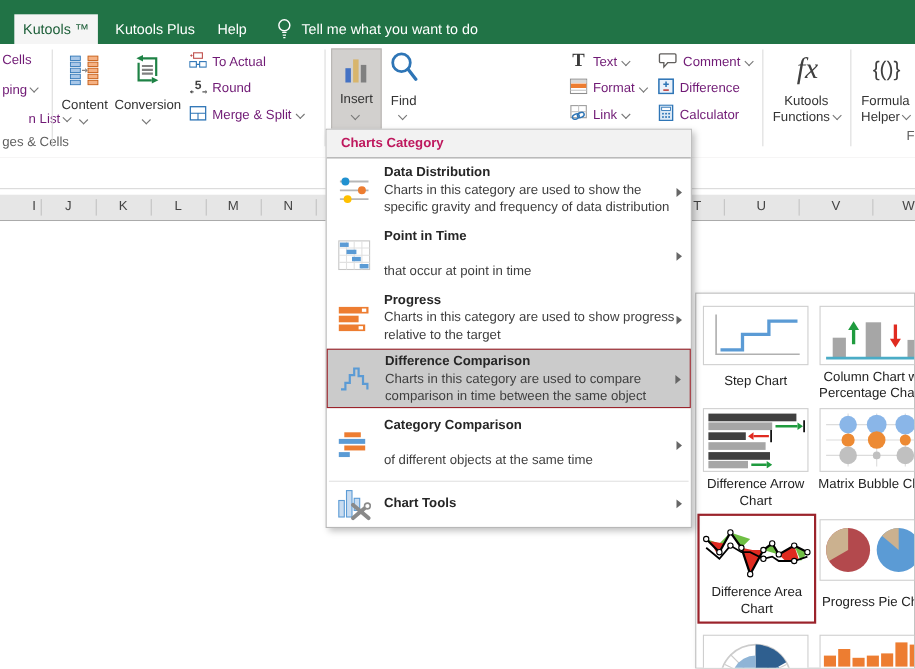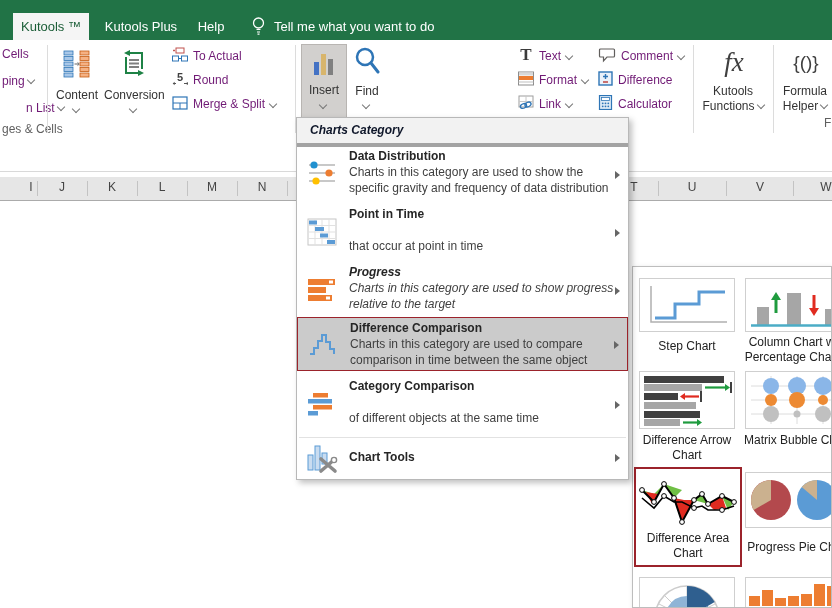--- a/index.html
+++ b/index.html
@@ -27,22 +27,22 @@
   .charts-btn{background:#d2d0ce;border:1px solid #b8b5b2;}
   
   .fbar{left:0;top:143px;width:832px;height:28px;background:#fff;border-bottom:1px solid #d9d9d9;}
   .chead{left:0;top:177px;width:832px;height:23px;background:#e6e6e6;border-bottom:1px solid #ababab;}
   .cl{top:3px;width:20px;text-align:center;color:#444;font-size:12px;}
   .ctick{top:4px;width:1px;height:15px;background:#c3c3c3;}
   .sheet{left:0;top:201px;width:832px;height:407px;background:#fff;}
   
   .menu{left:296px;top:117px;width:333px;height:363px;background:#fff;border:1px solid #b8b8b8;
         box-shadow:3px 3px 6px rgba(0,0,0,.25);z-index:6;box-sizing:border-box;}
-  .menu-hd{left:0;top:0;right:0;height:25px;background:#f2f2f2;border-bottom:4px solid #a3a3a3;
-           line-height:25px;padding-left:13px;font-weight:bold;color:#0f172a;font-style:italic;}
+  .menu-hd{left:0;top:0;right:0;height:25px;background:#f2f2f2;border-bottom:1px solid #a3a3a3;
+           line-height:25px;padding-left:13px;font-weight:bold;color:#be185d;}
   .mi{left:0;right:0;}
   .mi.sel{background:#cbcbcb;border:1px solid #9b232b;box-sizing:border-box;}
   .mi-icon{left:9px;top:13px;width:32px;height:30px;}
   .mi-title{left:52px;top:3px;font-weight:bold;color:#262626;white-space:nowrap;}
   .mi-d{left:52px;color:#3f3f3f;white-space:nowrap;}
   .tri{width:0;height:0;border-top:4px solid transparent;border-bottom:4px solid transparent;
        border-left:5px solid #666;right:8px;}
   .msep{left:2px;right:2px;height:0;border-top:1px solid #e2e2e2;}
   
   .flyout{left:632px;top:266px;width:200px;height:342px;background:#fff;border:1px solid #bdbdbd;
@@ -339,21 +339,21 @@
             <rect x="9" y="10" width="9" height="4" fill="#5b9bd5"></rect>
             <rect x="14" y="16.5" width="8" height="4" fill="#5b9bd5"></rect>
             <rect x="21" y="23" width="8" height="4" fill="#5b9bd5"></rect>
           </svg>
       </span>
       <span class="a mi-title">Point in Time</span>
       <span class="a mi-d" style="top:35px;">that occur at point in time</span>
       <span class="a tri" style="top:25px;"></span>
     </div>
 
-    <div class="a mi" style="top:144px;height:58px;font-style:italic;">
+    <div class="a mi" style="top:144px;height:58px;">
       <span class="a mi-icon">
         <svg width="32" height="30" viewBox="0 0 32 30">
             <rect x="2" y="4" width="27" height="6" fill="#ed7d31"></rect>
             <rect x="23" y="5.5" width="4" height="3" fill="#fff"></rect>
             <rect x="2" y="12" width="18" height="6" fill="#ed7d31"></rect>
             <rect x="2" y="20" width="24" height="6" fill="#ed7d31"></rect>
             <rect x="20" y="21.5" width="4" height="3" fill="#fff"></rect>
           </svg>
       </span>
       <span class="a mi-title">Progress</span>

